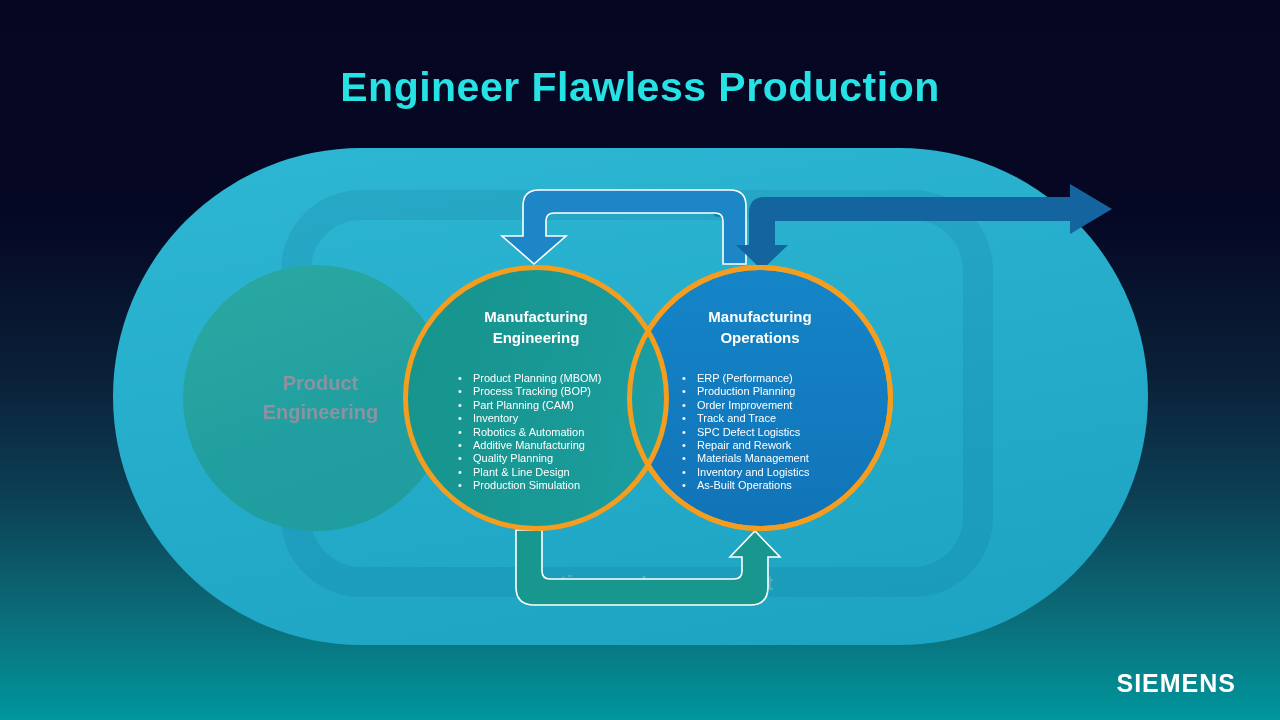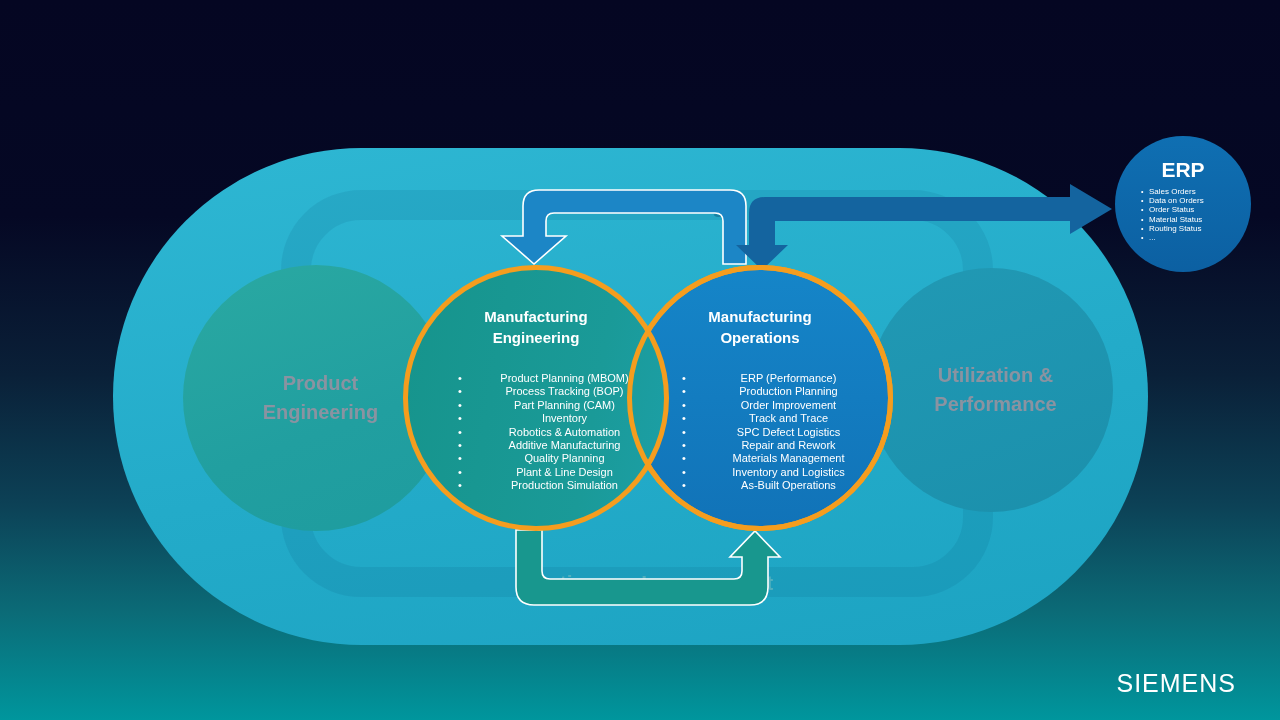--- a/index.html
+++ b/index.html
@@ -53,67 +53,64 @@
   .mo-ring{
     left:627px;top:265px;width:266px;height:266px;border:5px solid #F59D1E;
     background:transparent;pointer-events:none;
   }
   .venn-title{
     margin-top:36px;text-align:center;font-size:15px;font-weight:bold;color:#FFFFFF;
     line-height:21px;white-space:pre-line;
   }
   .venn-list{
     list-style:none;margin:24px 8px 0 50px;padding:0;
-    font-size:11px;color:#FFFFFF;line-height:13.4px;text-align:center;
+    font-size:11px;color:#FFFFFF;line-height:13.4px;
   }
   .venn-list li{position:relative;padding-left:15px;}
   .venn-list li::before{content:"\2022";position:absolute;left:0;top:0;}
   .erp-circle{
     left:1115px;top:136px;width:136px;height:136px;
     background:linear-gradient(180deg,#0F6FB2 0%,#0C60A2 100%);
   }
   .erp-title{margin-top:22px;text-align:center;font-size:21px;font-weight:bold;color:#FFFFFF;}
   .erp-list{
     list-style:none;margin:5px 4px 0 26px;padding:0;
     font-size:8px;color:#FFFFFF;line-height:9.2px;
   }
   .erp-list li{position:relative;padding-left:8px;}
   .erp-list li::before{content:"\2022";position:absolute;left:0;top:0;font-size:7px;}
   .siemens-logo{
-    right:44px;top:669px;font-size:25px;font-weight:normal;color:#FFFFFF;
+    right:44px;top:669px;font-size:25px;font-weight:bold;color:#FFFFFF;
     letter-spacing:1px;
   }
 </style>
 </head>
 <body>
 
 <div class="slide">
 
+  <div class="abs page-title">Engineer Flawless Production</div>
 
   <div class="abs pill"></div>
   <div class="abs track-ring"></div>
 
   <div class="abs flow-label flow-top">Performance Insight</div>
   <div class="abs flow-label flow-bottom">Continuous Improvement</div>
 
   <svg class="abs arrows" width="1280" height="720" viewBox="0 0 1280 720">
     <path d="M746,264 L746,206 Q746,190 730,190 L539,190 Q523,190 523,206 L523,236 L502,236 L534,264 L566,236 L546,236 L546,221 Q546,213 554,213 L715,213 Q723,213 723,221 L723,264 Z" fill="#1C86C6" stroke="#FFFFFF" stroke-width="1.6"></path>
     <path d="M516,530 L516,587 Q516,605 534,605 L750,605 Q768,605 768,587 L768,557 L780,557 L755,531 L730,557 L742,557 L742,571 Q742,579 734,579 L550,579 Q542,579 542,571 L542,530 Z" fill="#18978E" stroke="#FFFFFF" stroke-width="1.6"></path>
     <path d="M749,245 L736,245 L762,270 L788,245 L775,245 L775,221 L1070,221 L1070,234 L1112,209 L1070,184 L1070,197 L765,197 Q749,197 749,213 Z" fill="#14649F"></path>
   </svg>
 
   <div class="abs circle pe-circle">
     <div class="soft-label">Product
 Engineering</div>
   </div>
 
-  <div class="abs circle up-circle">
-    <div class="soft-label">Utilization  &amp;
-Performance</div>
-  </div>
 
   <div class="abs circle mo-circle">
     <div class="venn-title">Manufacturing
 Operations</div>
     <ul class="venn-list">
       <li>ERP (Performance)</li>
       <li>Production Planning</li>
       <li>Order Improvement</li>
       <li>Track and Trace</li>
       <li>SPC Defect Logistics</li>
@@ -135,27 +132,16 @@
       <li>Robotics &amp; Automation</li>
       <li>Additive Manufacturing</li>
       <li>Quality Planning</li>
       <li>Plant &amp; Line Design</li>
       <li>Production Simulation</li>
     </ul>
   </div>
 
   <div class="abs circle mo-ring"></div>
 
-  <div class="abs circle erp-circle">
-    <div class="erp-title">ERP</div>
-    <ul class="erp-list">
-      <li>Sales Orders</li>
-      <li>Data on Orders</li>
-      <li>Order Status</li>
-      <li>Material Status</li>
-      <li>Routing Status</li>
-      <li>...</li>
-    </ul>
-  </div>
 
   <div class="abs siemens-logo">SIEMENS</div>
 
 </div>
 
 </body></html>

